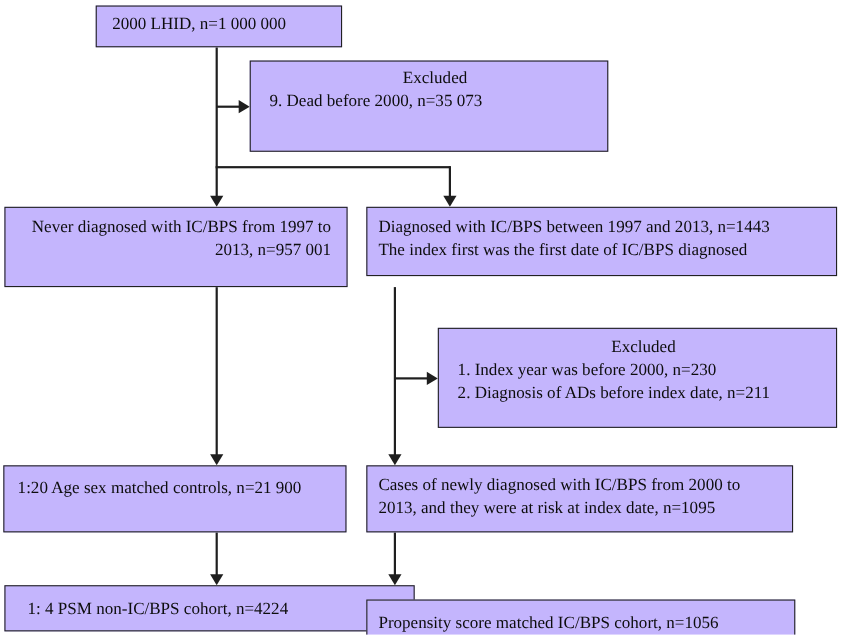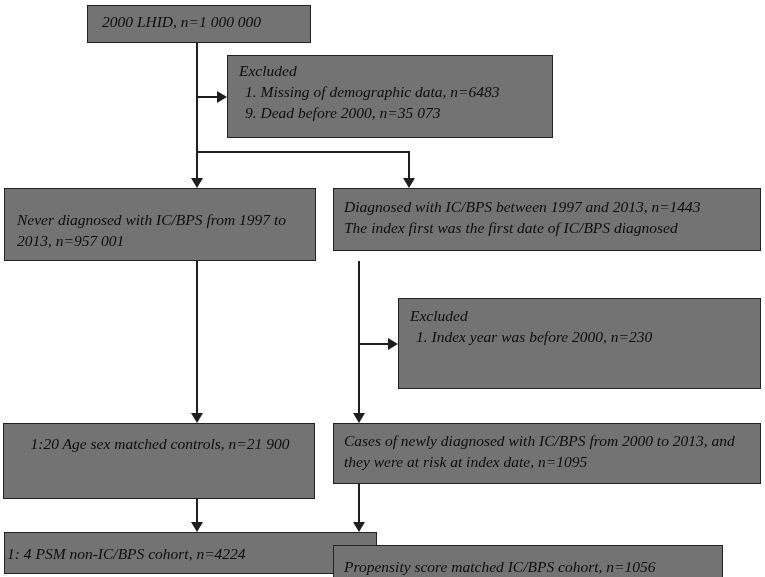--- a/index.html
+++ b/index.html
@@ -14,23 +14,22 @@
     background: #ffffff;
     font-family: "Liberation Serif", "DejaVu Serif", serif;
     font-size: 15.5px;
     line-height: 21px;
     color: #0d0d0d;
     overflow: hidden;
   }
   .box {
     position: absolute;
     border: 1.6px solid #222222;
-    background: #737373;
+    background: #c4b5fd;
     box-sizing: border-box;
-    font-style: italic;
   }
   .line {
     position: absolute;
     background: #1f1f1f;
   }
   .arr-down {
     position: absolute;
     width: 0;
     height: 0;
     border-left: 6px solid transparent;
@@ -38,21 +37,21 @@
     border-top: 10px solid #1f1f1f;
   }
   .arr-right {
     position: absolute;
     width: 0;
     height: 0;
     border-top: 6px solid transparent;
     border-bottom: 6px solid transparent;
     border-left: 10px solid #1f1f1f;
   }
-  .exc-title { padding-left: 11px; }
+  .exc-title { padding-left: 11px; text-align: center; }
   .exc-item  { padding-left: 17px; }
   .vcenter {
     display: flex;
     align-items: center;
   }
 </style>
 </head>
 <body>
 
 <div id="figure">
@@ -75,47 +74,47 @@
   <div class="arr-right" style="left:388px; top:338px;"></div>
   <div class="arr-down" style="left:191px; top:522px;"></div>
   <div class="arr-down" style="left:353px; top:522px;"></div>
 
   <div class="box" style="left:87px; top:5px; width:224px; height:38px; padding:5px 8px 0 14px;">
     <span>2000 LHID, n=1 000 000</span>
   </div>
 
   <div class="box" style="left:227px; top:55px; width:326px; height:83px; padding-top:4px;">
     <div class="exc-title">Excluded</div>
-    <div class="exc-item">1. Missing of demographic data, n=6483</div>
     <div class="exc-item">9. Dead before 2000, n=35 073</div>
   </div>
 
-  <div class="box" style="left:4px; top:188px; width:312px; height:73px; padding:20px 14px 0 12px;">
+  <div class="box" style="left:4px; top:188px; width:312px; height:73px; padding:7px 14px 0 12px;text-align:right;">
     <span>Never diagnosed with IC/BPS from 1997 to 2013, n=957 001</span>
   </div>
 
   <div class="box" style="left:333px; top:188px; width:428px; height:63px; padding:7px 10px 0 10px;">
     <div>Diagnosed with IC/BPS between 1997 and 2013, n=1443</div>
     <div>The index first was the first date of IC/BPS diagnosed</div>
   </div>
 
   <div class="box" style="left:398px; top:298px; width:363px; height:91px; padding-top:6px;">
     <div class="exc-title">Excluded</div>
     <div class="exc-item">1. Index year was before 2000, n=230</div>
+    <div class="exc-item">2. Diagnosis of ADs before index date, n=211</div>
   </div>
 
-  <div class="box" style="left:3px; top:423px; width:312px; height:76px; padding:9px 10px 0 12px;text-align:center;">
+  <div class="box" style="left:3px; top:423px; width:312px; height:61px; padding:9px 10px 0 12px;">
     <span>1:20 Age sex matched controls, n=21 900</span>
   </div>
 
-  <div class="box" style="left:333px; top:423px; width:428px; height:61px; padding:6px 10px 0 10px;">
+  <div class="box" style="left:333px; top:423px; width:388px; height:61px; padding:6px 10px 0 10px;">
     <span>Cases of newly diagnosed with IC/BPS from 2000 to 2013, and they were at risk at index date, n=1095</span>
   </div>
 
-  <div class="box vcenter" style="left:4px; top:532px; width:373px; height:42px; padding-left:2px;">
+  <div class="box vcenter" style="left:4px; top:532px; width:373px; height:42px; padding-left:20px;">
     <span>1: 4 PSM non-IC/BPS cohort, n=4224</span>
   </div>
 
   <div class="box vcenter" style="left:333px; top:532px; width:390px; height:42px; padding-left:10px;margin-top:13px;">
     <span>Propensity score matched IC/BPS cohort, n=1056</span>
   </div>
 
 </div>
 
 </body></html>

